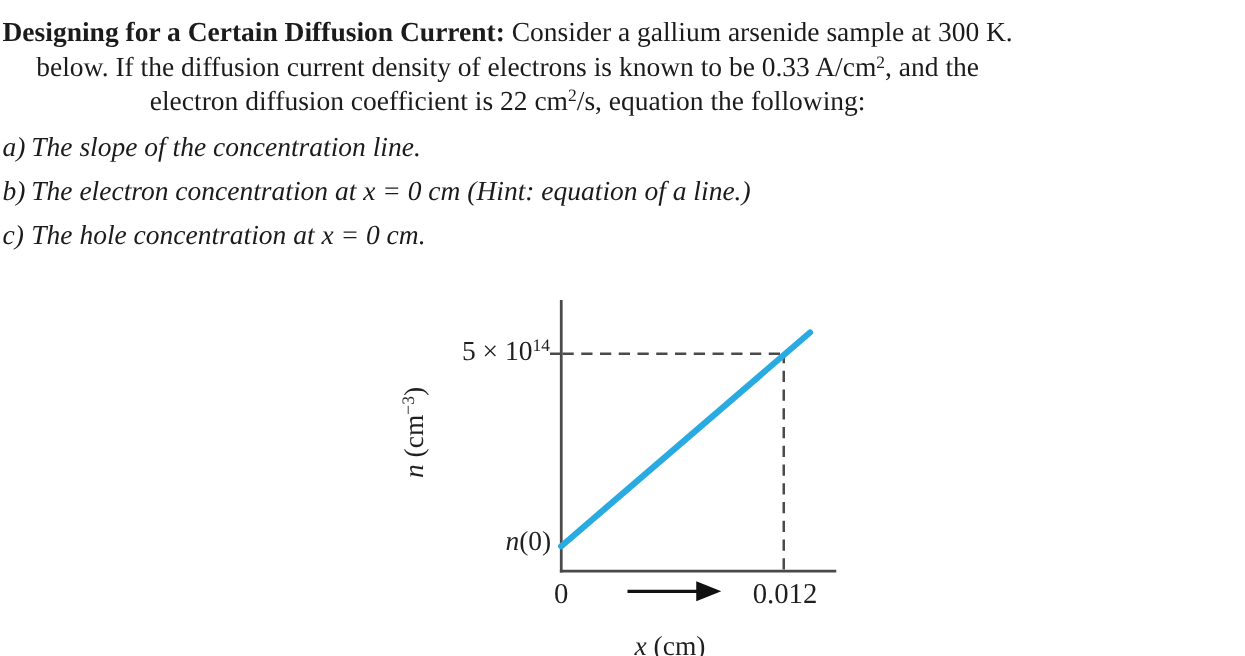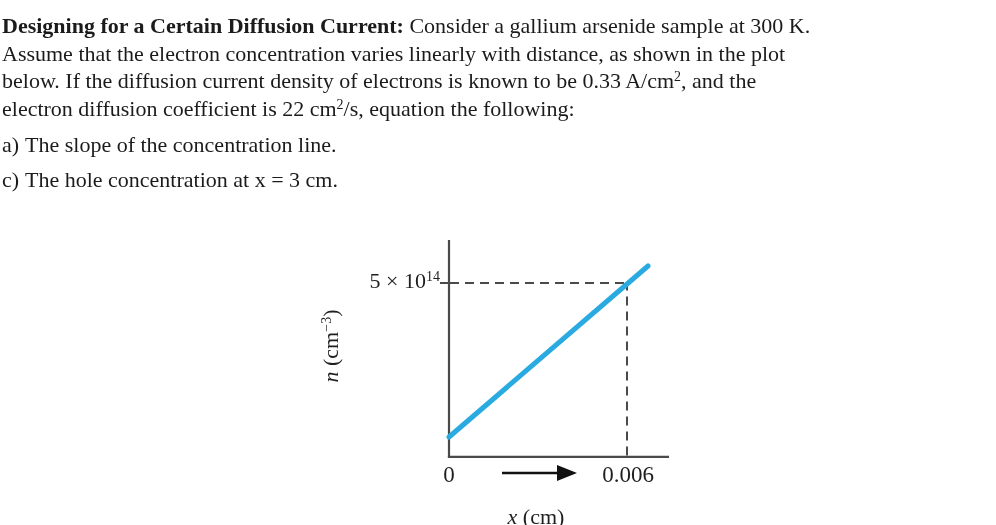--- a/index.html
+++ b/index.html
@@ -7,25 +7,25 @@
     width: 996px; height: 525px;
     background: #ffffff;
     font-family: "Liberation Serif", serif;
     color: #1b1b1b;
     overflow: hidden;
   }
   .page { position: relative; width: 996px; height: 525px; }
 
   
   .problem { position: absolute; left: 2px; top: 12px; font-size: 22px; }
-  .pline { white-space: nowrap; line-height: 27.6px; height: 27.6px; }
+  .pline { white-space: nowrap; line-height: 27.6px; height: 27.6px; text-align: center; }
   .bold { font-weight: bold; }
   .sup { font-size: 14px; line-height: 0; vertical-align: 7px; }
   .plist { margin-top: 5px; }
-  .pitem { white-space: nowrap; line-height: 35px; height: 35px; }
+  .pitem { white-space: nowrap; line-height: 35px; height: 35px; font-style: italic; }
   .ilabel { display: inline-block; width: 23px; }
 
   
   .figure { position: absolute; left: 0; top: 0; width: 960px; height: 525px; }
   .figure svg { position: absolute; left: 0; top: 0; }
   .flabel { position: absolute; font-size: 22px; color: #1f1f1f; white-space: nowrap; }
   .it { font-style: italic; }
   .supS { font-size: 14px; line-height: 0; vertical-align: 7px; }
   .lab-ytick { left: 300px; top: 268px; width: 140px; text-align: right; }
   .lab-n0 { left: 330px; top: 420px; width: 111px; text-align: right; }
@@ -36,33 +36,35 @@
 </style>
 </head>
 <body>
 
 <div class="page">
 
   <div class="problem">
     <div class="pline">
       <span class="bold">Designing for a Certain Diffusion Current:</span><span> Consider a gallium arsenide sample at 300 K.</span>
     </div>
-    <div class="pline">Assume that the electron concentration varies linearly with distance, as shown in the plot</div>
     <div class="pline">
       <span>below. If the diffusion current density of electrons is known to be 0.33 A/cm</span><span class="sup">2</span><span>, and the</span>
     </div>
     <div class="pline">
       <span>electron diffusion coefficient is 22 cm</span><span class="sup">2</span><span>/s, equation the following:</span>
     </div>
     <div class="plist">
       <div class="pitem">
         <span class="ilabel">a)</span><span>The slope of the concentration line.</span>
       </div>
       <div class="pitem">
-        <span class="ilabel">c)</span><span>The hole concentration at x = 3 cm.</span>
+        <span class="ilabel">b)</span><span>The electron concentration at x = 0 cm (Hint: equation of a line.)</span>
+      </div>
+      <div class="pitem">
+        <span class="ilabel">c)</span><span>The hole concentration at x = 0 cm.</span>
       </div>
     </div>
   </div>
 
   <div class="figure">
     <svg width="996" height="525" viewBox="0 0 996 525">
 
       <line x1="449" y1="240" x2="449" y2="458" stroke-width="2.2" stroke="#4a4a4a"></line>
 
       <line x1="447.9" y1="456.9" x2="669" y2="456.9" stroke-width="2.2" stroke="#4a4a4a"></line>
@@ -76,26 +78,29 @@
       <line x1="449" y1="437" x2="648" y2="266" stroke-width="5" stroke-linecap="round" stroke="#29abe2"></line>
 
       <line x1="502" y1="473" x2="558" y2="473" stroke-width="2.6" stroke="#111111"></line>
       <polygon points="557,465 577,473 557,481" fill="#111111"></polygon>
     </svg>
 
     <div class="flabel lab-ytick">
       <span>5 × 10</span><span class="supS">14</span>
     </div>
 
+    <div class="flabel lab-n0">
+      <span class="it">n</span><span>(0)</span>
+    </div>
 
     <div class="flabel lab-ylab">
       <span class="it">n</span><span> (cm</span><span class="supS">−3</span><span>)</span>
     </div>
 
     <div class="flabel lab-x0">0</div>
-    <div class="flabel lab-x010">0.006</div>
+    <div class="flabel lab-x010">0.012</div>
 
     <div class="flabel lab-xlab">
       <span class="it">x</span><span> (cm)</span>
     </div>
   </div>
 
 </div>
 
 </body></html>

